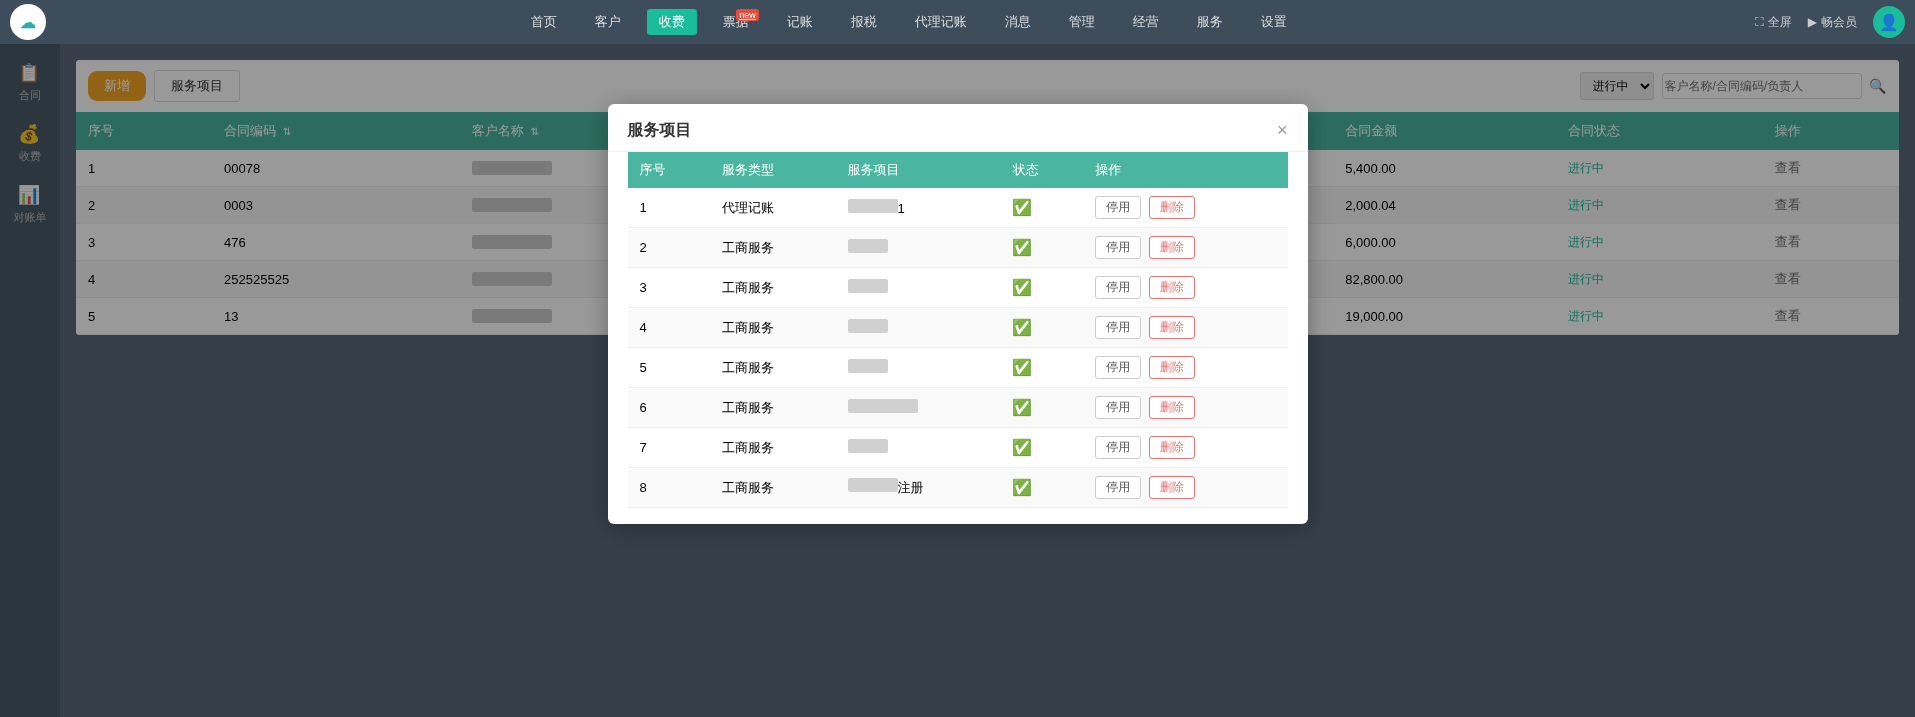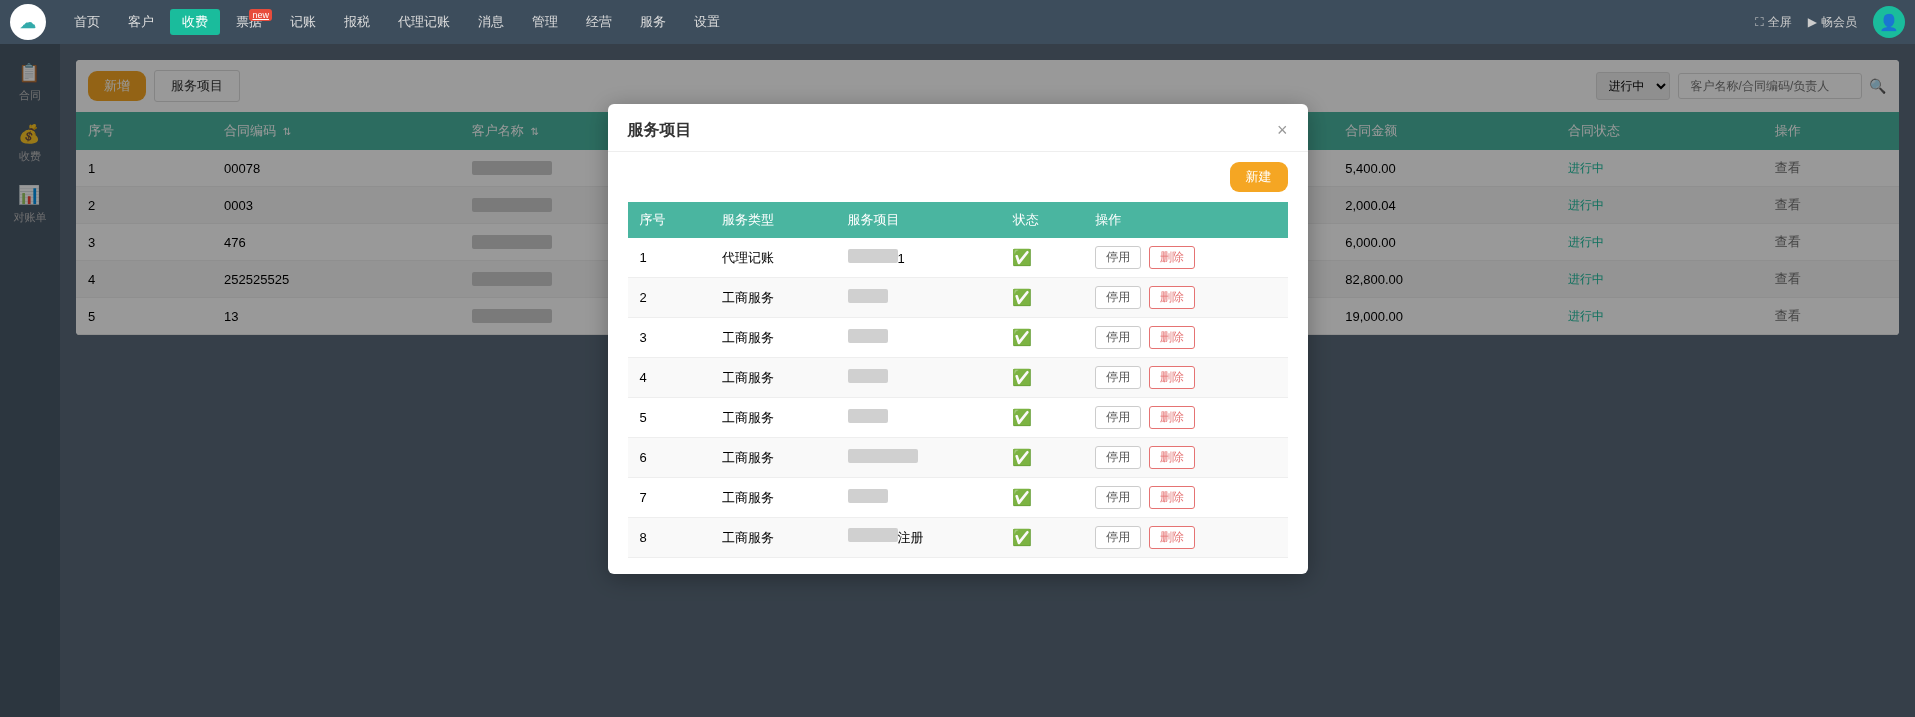--- a/index.html
+++ b/index.html
@@ -18,21 +18,21 @@
       width: 36px; height: 36px;
       background: #fff;
       border-radius: 50%;
       display: flex; align-items: center; justify-content: center;
       margin-right: 16px;
       color: #3aa;
       font-weight: bold;
       font-size: 16px;
     }
     .top-nav .nav-items {
-      display: flex; align-items: center; gap: 4px; flex: 1;
+      display: flex; align-items: center; gap: 14px; flex: 1; justify-content: center;
     }
     .top-nav .nav-item {
       padding: 4px 12px;
       cursor: pointer;
       border-radius: 3px;
       color: #ddd;
       position: relative;
     }
     .top-nav .nav-item.active {
       background: #1abc9c;
@@ -138,25 +138,25 @@
       align-items: center;
       gap: 8px;
     }
     .status-select {
       padding: 5px 8px;
       border: 1px solid #ddd;
       border-radius: 3px;
       font-size: 12px;
     }
     .search-input {
-      padding: 5px 12px;
+      padding: 5px 2px;
       border: 1px solid #ddd;
       border-radius: 3px;
       font-size: 12px;
-      width: 184px;
+      width: 200px;
     }
     .search-btn {
       background: none;
       border: none;
       cursor: pointer;
       font-size: 14px;
       color: #888;
     }
 
     
@@ -438,23 +438,20 @@
     </div>
   </div>
 </div>
 
 <div class="modal-overlay">
   <div class="modal">
     <div class="modal-header">
       <span class="modal-title">服务项目</span>
       <button class="modal-close">×</button>
     </div>
-    <div class="modal-toolbar">
-      <button class="btn-new">新建</button>
-    </div>
     <div class="modal-body">
       <table class="modal-table">
         <thead>
           <tr>
             <th>序号</th>
             <th>服务类型</th>
             <th>服务项目</th>
             <th>状态</th>
             <th>操作</th>
           </tr>

